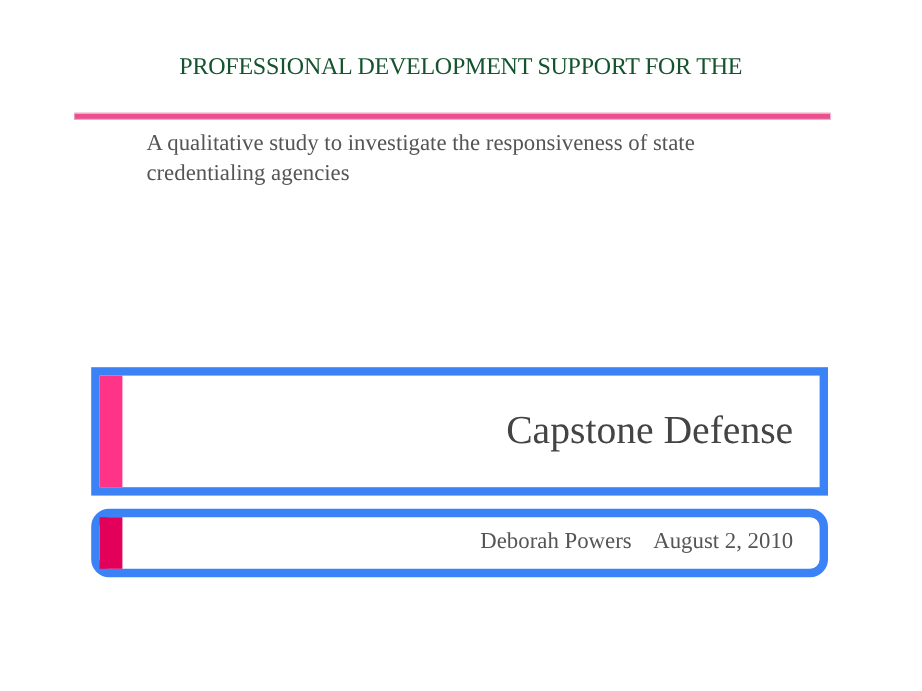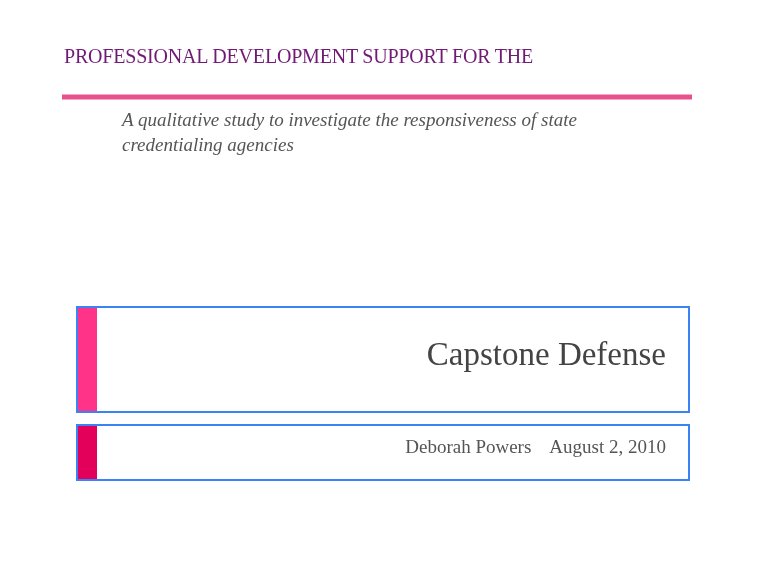--- a/index.html
+++ b/index.html
@@ -21,66 +21,67 @@
     height: 576px;
     background: #ffffff;
   }
   .title {
     position: absolute;
     left: 64px;
     top: 44px;
     width: 640px;
     font-size: 20px;
     line-height: 25px;
-    color: #701a75;
+    color: #14532d;
     letter-spacing: -0.2px;
     white-space: nowrap;
+    text-align: center;
   }
   .title-line { display: block; }
   .title-rule {
     position: absolute;
     left: 62px;
     top: 94px;
     width: 630px;
     height: 4px;
     background: #e8508e;
     border-top: 1px solid #f4a7c7;
     border-bottom: 1px solid #f4a7c7;
   }
   .subtitle {
     position: absolute;
     left: 122px;
     top: 107px;
     width: 560px;
     font-size: 19px;
     line-height: 25px;
     color: #555555;
-    font-style: italic;
   }
   .box {
     position: absolute;
     left: 76px;
     width: 614px;
-    border: 2px solid #3b82f6;
+    border: 7px solid #3b82f6;
     box-sizing: border-box;
     background: #ffffff;
   }
   .box-accent {
     position: absolute;
     left: 0; top: 0; bottom: 0;
     width: 19px;
   }
   .box-main {
     top: 306px;
     height: 107px;
   }
   .box-main .box-accent { background: #ff3388; }
   .box-sub {
     top: 424px;
     height: 57px;
+    border-radius: 15px;
   }
   .box-sub .box-accent { background: #e2005a; }
   .box-text-main {
     position: absolute;
     right: 22px;
     top: 26px;
     font-size: 33px;
     line-height: 40px;
     color: #444444;
     white-space: nowrap;

